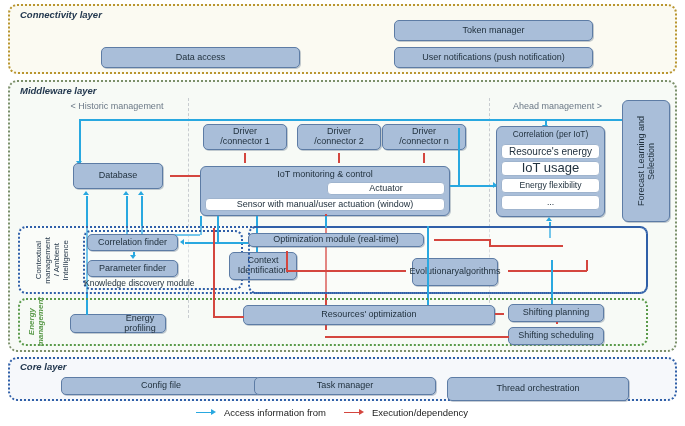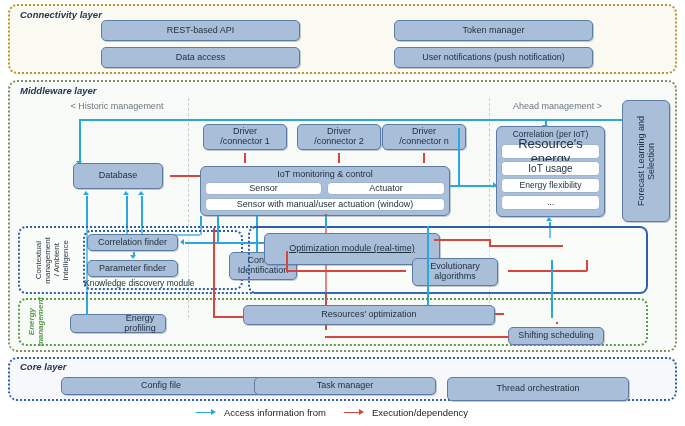--- a/index.html
+++ b/index.html
@@ -86,21 +86,20 @@
   .lgl.red .tip{border-left-color:#d4463f;}
 </style>
 </head>
 <body>
 
 <div id="root">
 
   <div class="layer layer-conn" style="left:8px;top:4px;width:669px;height:70px;"></div>
   <div class="layer-title" style="left:18px;top:9px;">Connectivity layer</div>
 
-  <div class="box" style="left:101px;top:20px;width:199px;height:21px;">REST-based API</div>
   <div class="box" style="left:101px;top:47px;width:199px;height:21px;">Data access</div>
   <div class="box" style="left:394px;top:20px;width:199px;height:21px;">Token manager</div>
   <div class="box" style="left:394px;top:47px;width:199px;height:21px;">User notifications (push notification)</div>
 
   <div class="layer layer-mid" style="left:8px;top:80px;width:669px;height:272px;"></div>
   <div class="layer-title" style="left:18px;top:85px;">Middleware layer</div>
 
   <div class="vdiv" style="left:188px;top:98px;height:220px;"></div>
   <div class="vdiv" style="left:489px;top:98px;height:220px;"></div>
 
@@ -148,35 +147,34 @@
   <div class="ah r-up" style="left:335.5px;top:149px;"></div>
   <div class="ah r-dn" style="left:335.5px;top:162px;"></div>
 
   <div class="ln v red" style="left:423px;top:153px;height:10px;"></div>
   <div class="ah r-up" style="left:420.5px;top:149px;"></div>
   <div class="ah r-dn" style="left:420.5px;top:162px;"></div>
 
   <div class="grpbox" style="left:200px;top:166px;width:250px;height:50px;">
     <div class="grphead">IoT monitoring &amp; control</div>
   </div>
-  <div class="box white plain" style="left:205px;top:182px;width:117px;height:13px;">Sensor</div>
   <div class="box white plain" style="left:327px;top:182px;width:118px;height:13px;">Actuator</div>
   <div class="box white plain" style="left:205px;top:198px;width:240px;height:13px;">Sensor with manual/user actuation (window)</div>
 
   <div class="ln v" style="left:458px;top:128px;height:58px;"></div>
   <div class="ln h" style="left:450px;top:185px;width:10px;"></div>
 
   <div class="ln v red" style="left:325px;top:214px;height:116px;"></div>
   <div class="ah r-up" style="left:322.5px;top:211px;"></div>
 
   <div class="grpbox" style="left:496px;top:126px;width:109px;height:91px;">
     <div class="grphead" style="font-size:8.4px;">Correlation (per IoT)</div>
   </div>
-  <div class="box white plain" style="left:501px;top:144px;width:99px;height:15px;font-size:13px;">Resource's energy</div>
-  <div class="box white plain" style="left:501px;top:161px;width:99px;height:15px;font-size:10px;">IoT usage</div>
+  <div class="box white plain" style="left:501px;top:144px;width:99px;height:15px;font-size:10px;">Resource's energy</div>
+  <div class="box white plain" style="left:501px;top:161px;width:99px;height:15px;font-size:13px;">IoT usage</div>
   <div class="box white plain" style="left:501px;top:178px;width:99px;height:15px;font-size:8.6px;">Energy flexibility</div>
   <div class="box white plain" style="left:501px;top:195px;width:99px;height:15px;font-size:8.6px;">...</div>
 
   <div class="ln h" style="left:458px;top:185px;width:38px;"></div>
   <div class="ah rt" style="left:493px;top:181.5px;"></div>
 
   <div class="ln v" style="left:549px;top:222px;height:16px;"></div>
   <div class="ah up" style="left:546px;top:217px;"></div>
 
   <div class="vbox" style="left:622px;top:100px;width:48px;height:122px;">
@@ -206,24 +204,24 @@
   <div class="ln v" style="left:217px;top:216px;height:26px;"></div>
 
   <div class="box" style="left:229px;top:252px;width:68px;height:28px;flex-direction:column;">
     <span>Context</span>
     <span>Identification</span>
   </div>
   <div class="ln v" style="left:256px;top:216px;height:36px;"></div>
 
   <div class="zone zone-opt" style="left:248px;top:226px;width:400px;height:68px;"></div>
 
-  <div class="box" style="left:264px;top:233px;width:176px;height:32px;text-decoration:underline;">Optimization module (real-time)</div>
-
-
-  <div class="box" style="left:412px;top:258px;width:86px;height:28px;flex-direction:column;align-items:center;">
+  <div class="box" style="left:248px;top:233px;width:176px;height:14px;">Optimization module (real-time)</div>
+
+
+  <div class="box" style="left:412px;top:258px;width:86px;height:28px;align-items:center;">
     <span>Evolutionary</span>
     <span>algorithms</span>
   </div>
 
   <div class="ln h red" style="left:434px;top:239px;width:56px;"></div>
   <div class="ln v red" style="left:489px;top:239px;height:7px;"></div>
   <div class="ln h red" style="left:489px;top:245px;width:74px;"></div>
   <div class="ah r-rt" style="left:562px;top:241.5px;"></div>
 
   <div class="ln v red" style="left:286px;top:251px;height:20px;"></div>
@@ -241,20 +239,21 @@
   <div class="zone zone-energy" style="left:18px;top:298px;width:630px;height:48px;"></div>
   <div class="vlabel energy" style="left:22px;top:300px;width:28px;height:44px;">
     <span>Energy</span>
     <span>management</span>
   </div>
 
   <div class="box" style="left:70px;top:314px;width:96px;height:19px;padding-left:46px;">Energy profiling</div>
 
   <div class="box" style="left:243px;top:305px;width:252px;height:20px;">Resources' optimization</div>
 
+  <div class="box" style="left:508px;top:304px;width:96px;height:18px;">Shifting planning</div>
   <div class="box" style="left:508px;top:327px;width:96px;height:18px;">Shifting scheduling</div>
 
   <div class="ln h red" style="left:495px;top:313px;width:9px;"></div>
   <div class="ah r-rt" style="left:502px;top:309.5px;"></div>
 
   <div class="ln v red" style="left:556px;top:322px;height:2px;"></div>
   <div class="ah r-dn" style="left:553px;top:323px;"></div>
 
   <div class="ln h red" style="left:325px;top:336px;width:184px;"></div>
 

